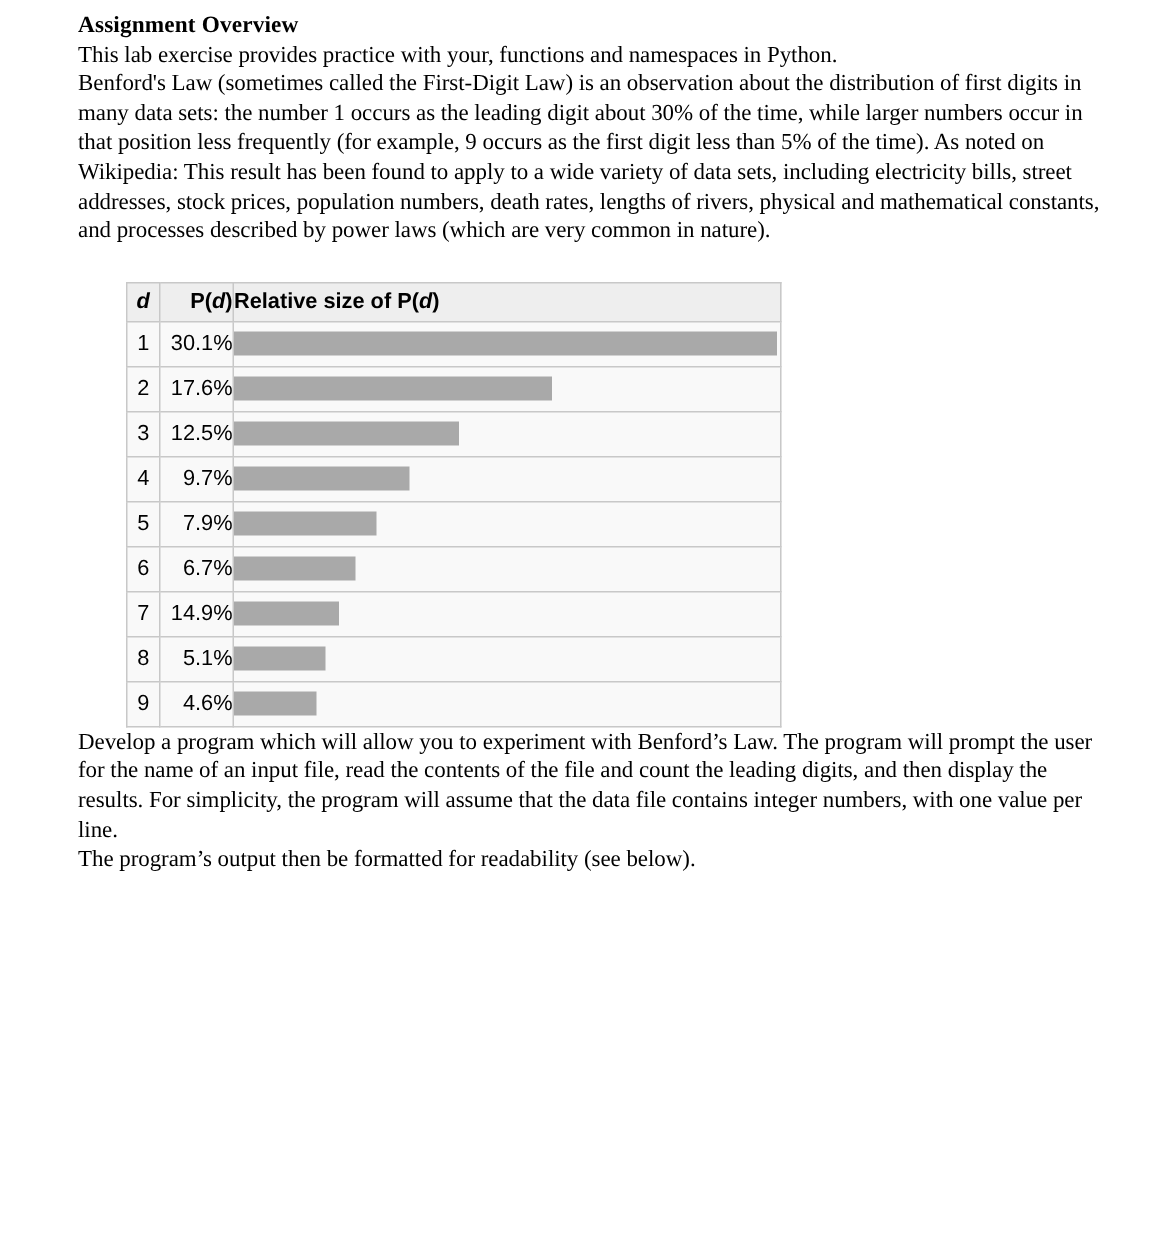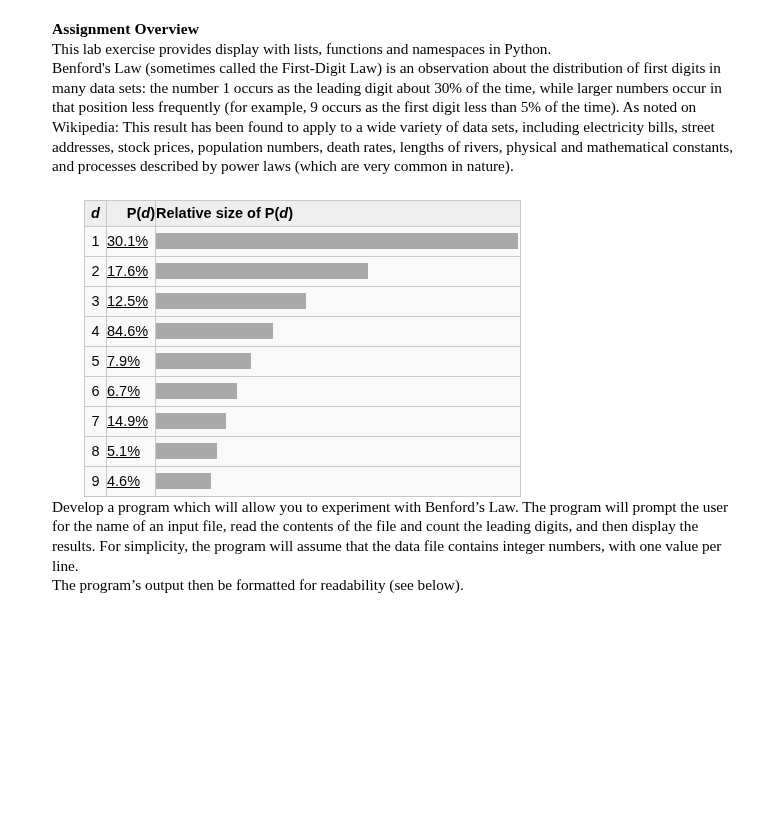--- a/index.html
+++ b/index.html
@@ -22,21 +22,21 @@
     padding: 0 44px 0 52px;
   }
   h2.section-heading {
     font-family: "Liberation Serif", "DejaVu Serif", serif;
     font-weight: bold;
     font-size: 15.5px;
     line-height: 1.2;
     margin: 0;
     letter-spacing: 0.1px;
   }
-  .heading-assignment { padding-top: 20px; }
+  .heading-assignment { padding-top: 8px; }
   .heading-benford { margin-top: 23px; }
   p.body-text {
     font-size: 15.3px;
     line-height: 19.6px;
     margin: 0;
     text-align: left;
     letter-spacing: -0.03px;
   }
   .gap-sm { margin-top: 17px; }
   .gap-md { margin-top: 19px; }
@@ -78,45 +78,44 @@
     height: 29px;
     vertical-align: middle;
   }
   td.cell-d {
     width: 21px;
     text-align: center;
     font-weight: normal;
   }
   td.cell-p {
     width: 48px;
-    text-align: left;
+    text-align: right;
     padding-right: 5px;
     white-space: nowrap;
-    text-decoration: underline;
   }
   td.cell-bar {
     padding: 0 3px;
   }
   .bar {
     height: 16px;
     background: #a9a9a9;
     display: block;
   }
 
   
   .after-table { margin-top: 26px; }
 </style>
 </head>
 <body>
 
 <div class="page">
 
   <h2 class="section-heading heading-assignment">Assignment Overview</h2>
 
-  <p class="body-text gap-sm">This lab exercise provides display with lists, functions and namespaces in Python.</p>
+  <p class="body-text gap-sm">This lab exercise provides practice with your, functions and namespaces in Python.</p>
 
 
 
   <p class="body-text gap-md">Benford's Law (sometimes called the First-Digit Law) is an observation about the distribution of first digits in many data sets:  the number 1 occurs as the leading digit about 30% of the time, while larger numbers occur in that position less frequently (for example, 9 occurs as the first digit less than 5% of the time).  As noted on Wikipedia:  This result has been found to apply to a wide variety of data sets, including electricity bills, street addresses, stock prices, population numbers, death rates, lengths of rivers, physical and mathematical constants, and processes described by power laws (which are very common in nature).</p>
 
   <div class="table-wrap">
     <table class="benford">
       <thead>
         <tr>
           <th class="col-d">
@@ -143,21 +142,21 @@
           </tr>
           <tr>
             <td class="cell-d">3</td>
             <td class="cell-p">12.5%</td>
             <td class="cell-bar">
               <span class="bar" style="width: 150.332px; background: rgb(169, 169, 169);"></span>
             </td>
           </tr>
           <tr>
             <td class="cell-d">4</td>
-            <td class="cell-p">84.6%</td>
+            <td class="cell-p">9.7%</td>
             <td class="cell-bar">
               <span class="bar" style="width: 116.658px; background: rgb(169, 169, 169);"></span>
             </td>
           </tr>
           <tr>
             <td class="cell-d">5</td>
             <td class="cell-p">7.9%</td>
             <td class="cell-bar">
               <span class="bar" style="width: 95.01px; background: rgb(169, 169, 169);"></span>
             </td>

